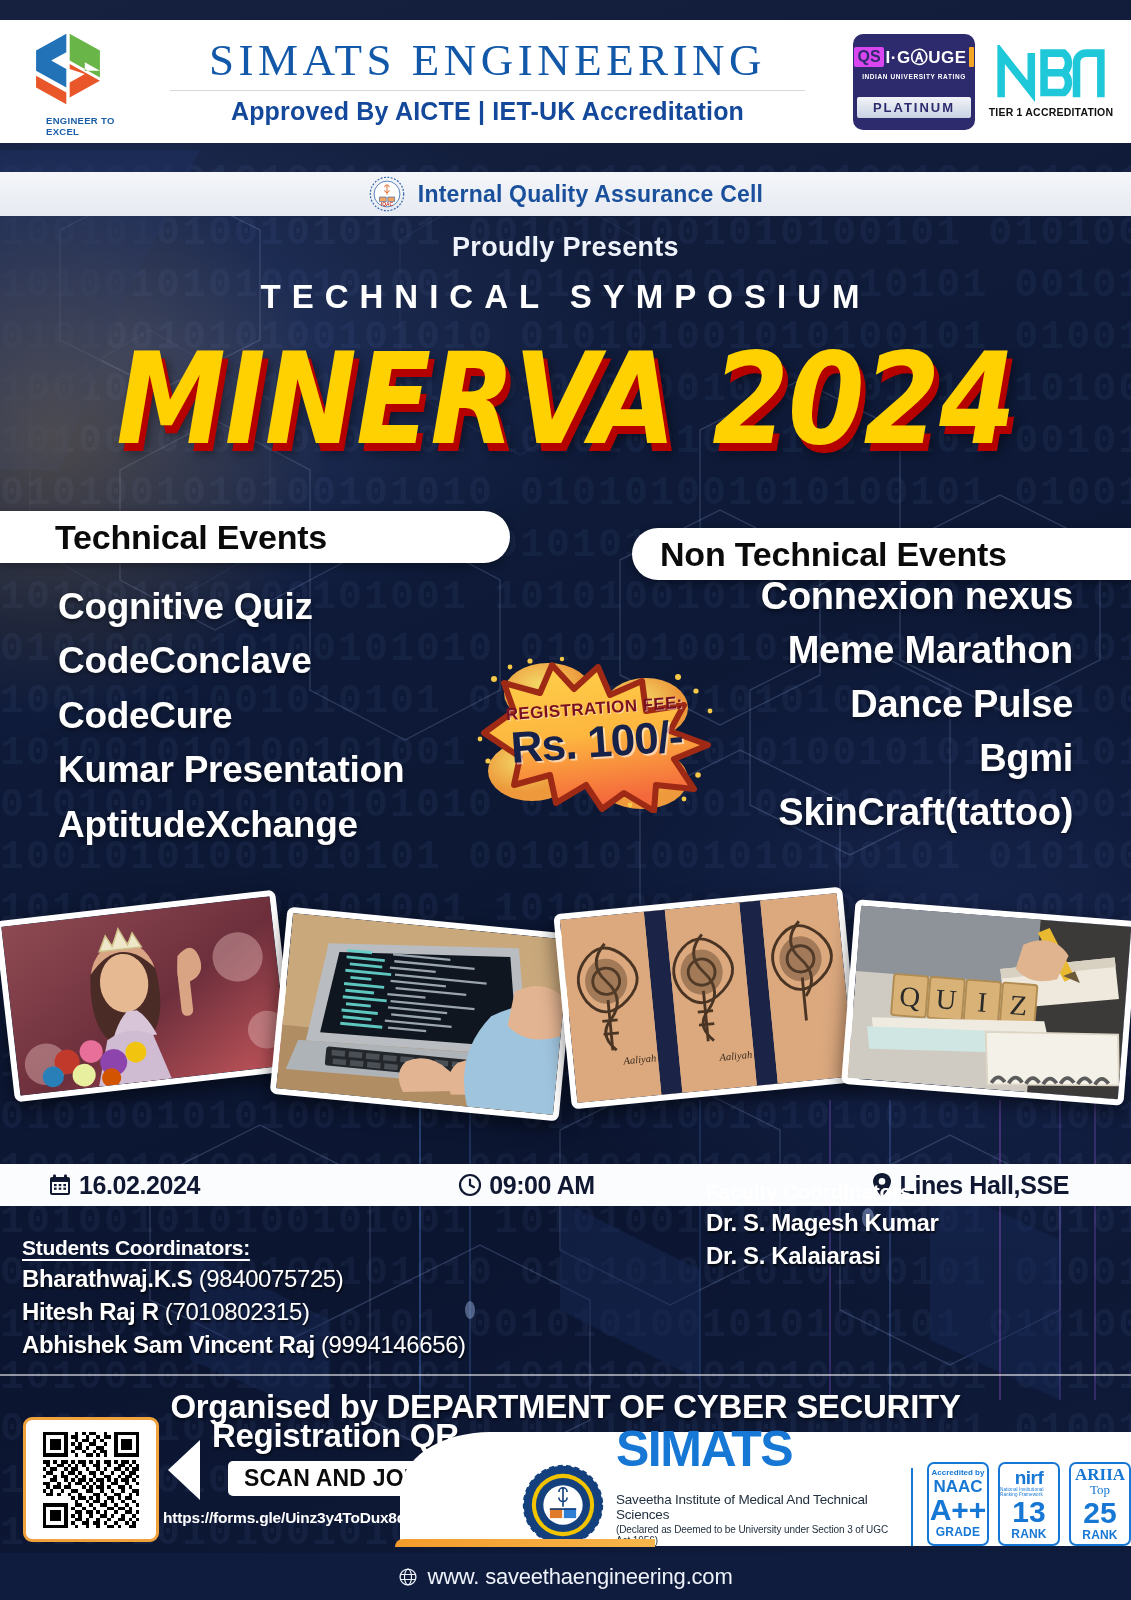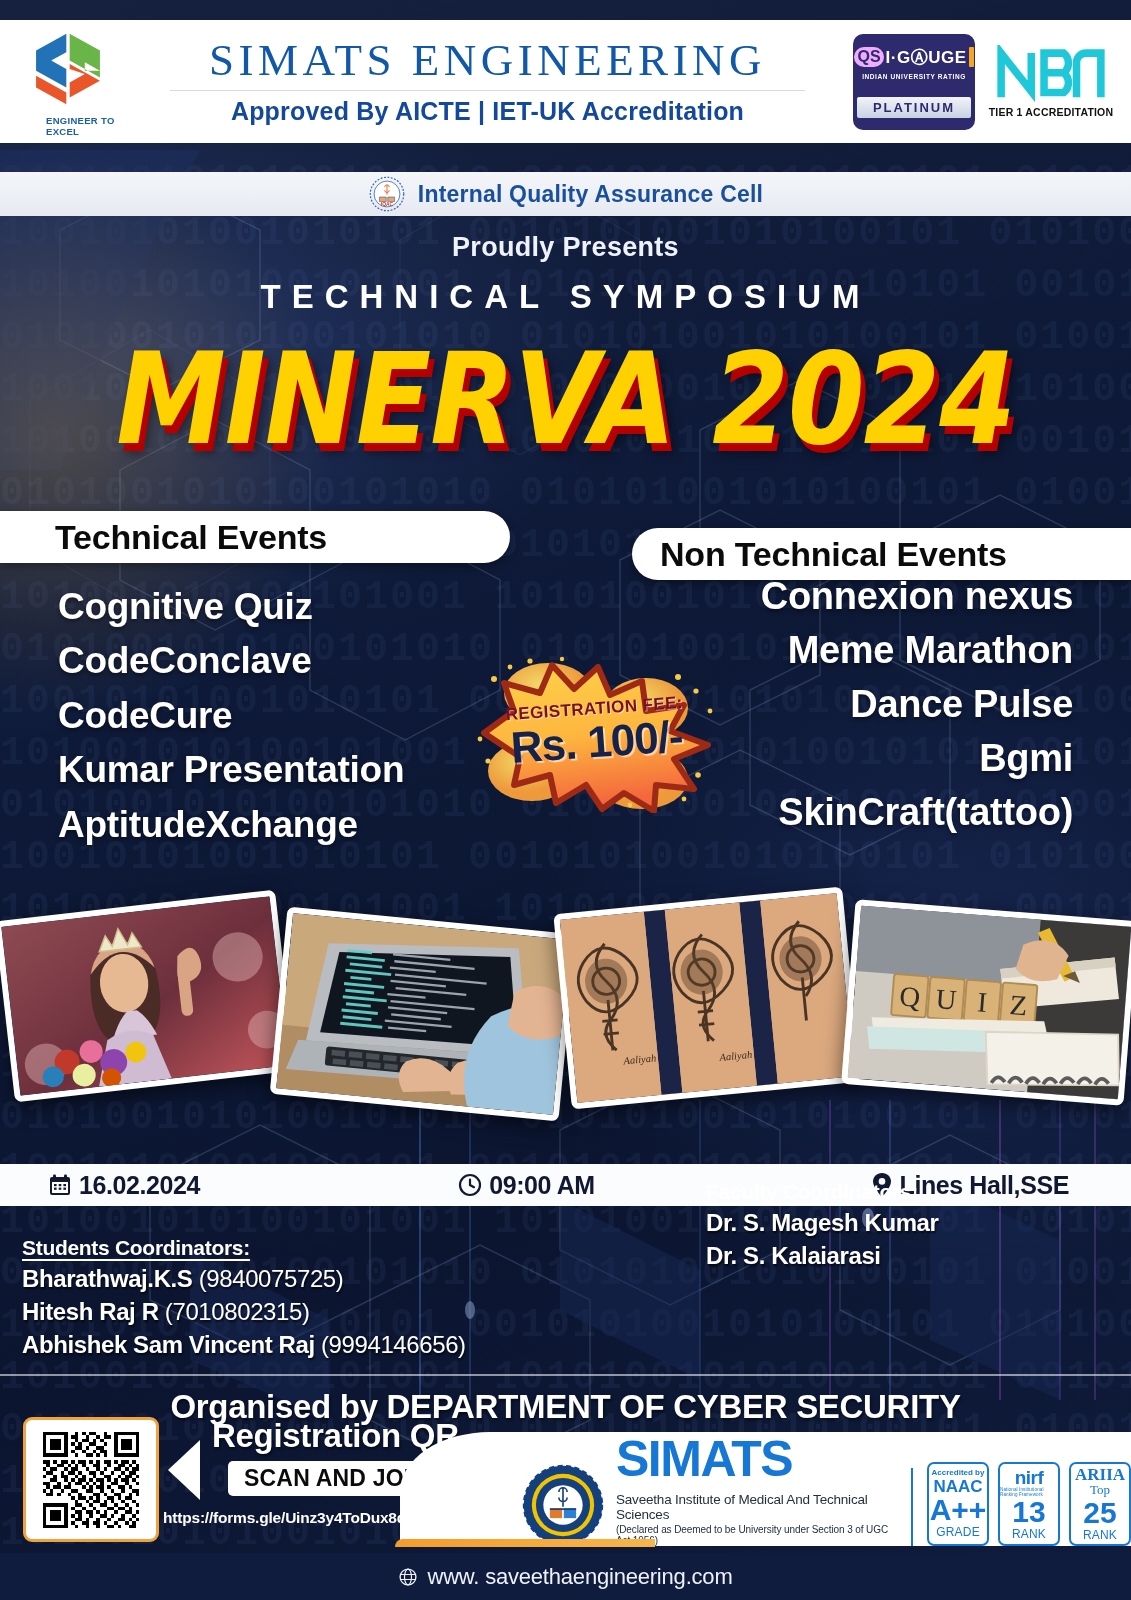--- a/index.html
+++ b/index.html
@@ -59,21 +59,21 @@
   .simats-sub {
     font-size: 25px; font-weight: 700; color: #14489a; letter-spacing: .2px;
   }
   .qs-badge {
     width: 122px; height: 96px; flex: 0 0 auto;
     background: #2e2a6e; border-radius: 10px;
     display:flex; flex-direction:column; align-items:center; justify-content:center; gap:3px;
     margin-right: 10px;
   }
   .qs-row { display:flex; align-items:center; gap:2px; }
-  .qs-box { background:#f0abfc; color:#2e2a6e; font-weight:800; font-size:16px; padding:2px 3px; border-radius:10px; line-height:1; }
+  .qs-box { background:#d946ef; color:#2e2a6e; font-weight:800; font-size:16px; padding:2px 3px; border-radius:2px; line-height:1; }
   .qs-gauge { color:#fff; font-weight:800; font-size:17px; letter-spacing:.5px; }
   .qs-bar { width:5px; height:20px; background:#f5a623; border-radius:1px; }
   .qs-iur { color:#fff; font-size:6.5px; font-weight:700; letter-spacing:.6px; margin-top:1px; }
   .qs-plat { background:linear-gradient(#f2f4f8,#c7d2e2); color:#2e2a6e; font-size:13px; font-weight:800; letter-spacing:2px; padding:3px 16px; border-radius:2px; margin-top:14px;}
   .nba-badge { width: 132px; height: 100px; flex:0 0 auto; display:flex; flex-direction:column; align-items:center; justify-content:center; }
   .nba-sub { color:#111; font-size:10.5px; font-weight:800; letter-spacing:.2px; margin-top:3px; }
 
   
   .iqac-band {
     position: absolute; top: 172px; left: 0; width: 1131px; height: 44px;
@@ -198,30 +198,30 @@
   }
   .footer-accent {
     position:absolute; left:395px; top:1539px; width:260px; height:8px;
     background: linear-gradient(90deg, #f39c2b, #f7b64b);
     border-top-left-radius: 8px;
   }
   .simats-seal { width:82px; height:82px; margin-left:122px; flex:0 0 auto; }
   .footer-brand { margin-left:12px; }
   .fb-name { font-size:50px; font-weight:700; color:#1677d4; letter-spacing:-1.5px; line-height:.95;
      font-family:"Liberation Sans", sans-serif; }
-  .fb-sub { font-size:13.5px; color:#22303f; letter-spacing:-.2px; margin-top:9px; }
+  .fb-sub { font-size:13.5px; color:#22303f; letter-spacing:-.2px; margin-top:19px; }
   .fb-sub2 { font-size:10px; color:#22303f; letter-spacing:-.1px; margin-top:2px; }
   .rank-divider { width:2px; height:78px; background:#1677d4; margin-left:18px; }
   .ranks { display:flex; gap:9px; margin-left:14px; }
   .rank-box { width:62px; height:84px; border:2px solid #1677d4; border-radius:7px;
     display:flex; flex-direction:column; align-items:center; justify-content:center; color:#1677d4; }
   .rb-top { font-size:8px; font-weight:700; line-height:1.05; text-align:center; }
   .rb-mid { font-size:27px; font-weight:800; line-height:1; }
   .rb-big { font-size:30px; font-weight:800; line-height:1; }
-  .rb-bot { font-size:12px; font-weight:400; letter-spacing:.2px; }
+  .rb-bot { font-size:12px; font-weight:700; letter-spacing:.2px; }
   .nirf-word { font-size:19px; font-weight:900; color:#1677d4; letter-spacing:-.5px; line-height:1;}
   .nirf-tiny { font-size:4.6px; color:#1677d4; letter-spacing:.1px; }
   .ariia-word { font-family:"Liberation Serif", serif; font-size:17px; font-weight:700; line-height:1; }
   .ariia-top { font-family:"Liberation Serif", serif; font-size:13px; line-height:1.1; }
 
   
   .url-bar {
     position:absolute; left:0; top:1553px; width:1131px; height:47px;
     background:#0f1c3d;
     display:flex; align-items:center; justify-content:center; gap:9px;

